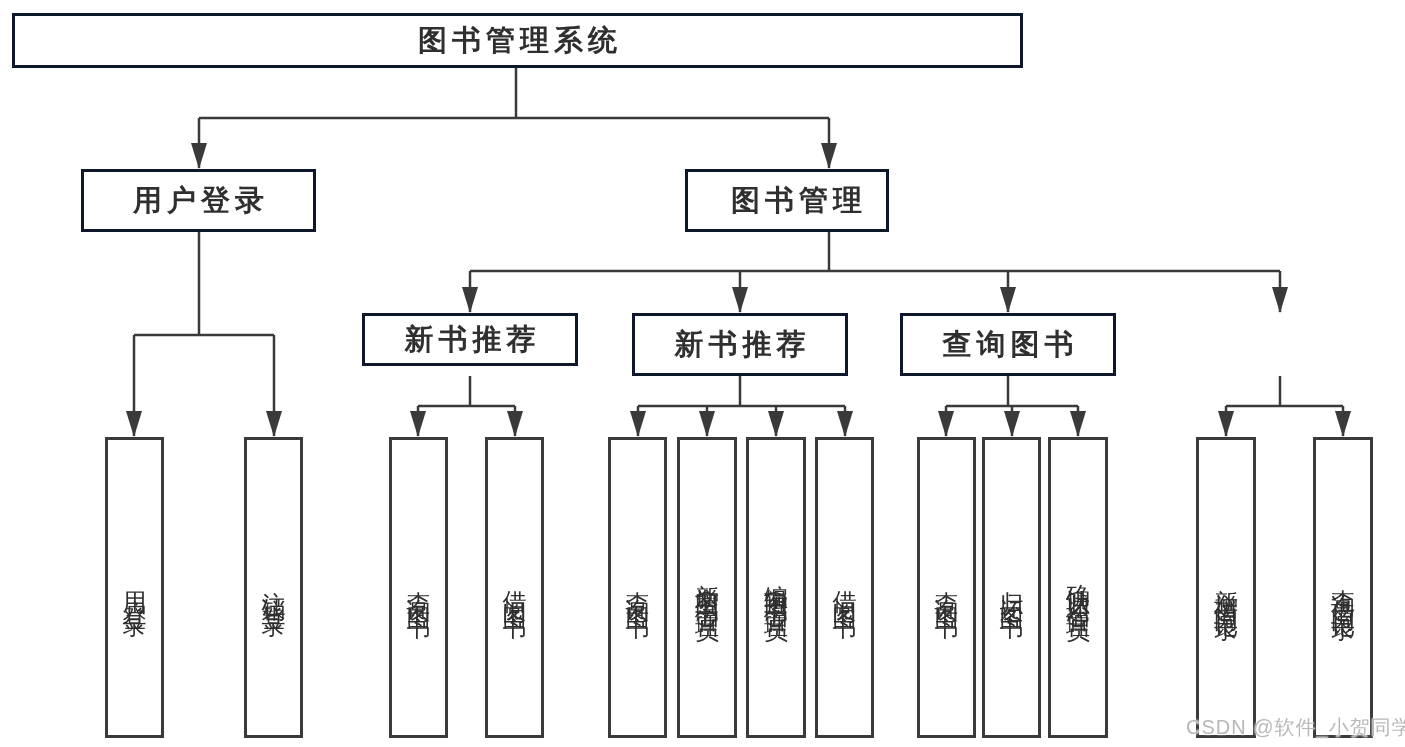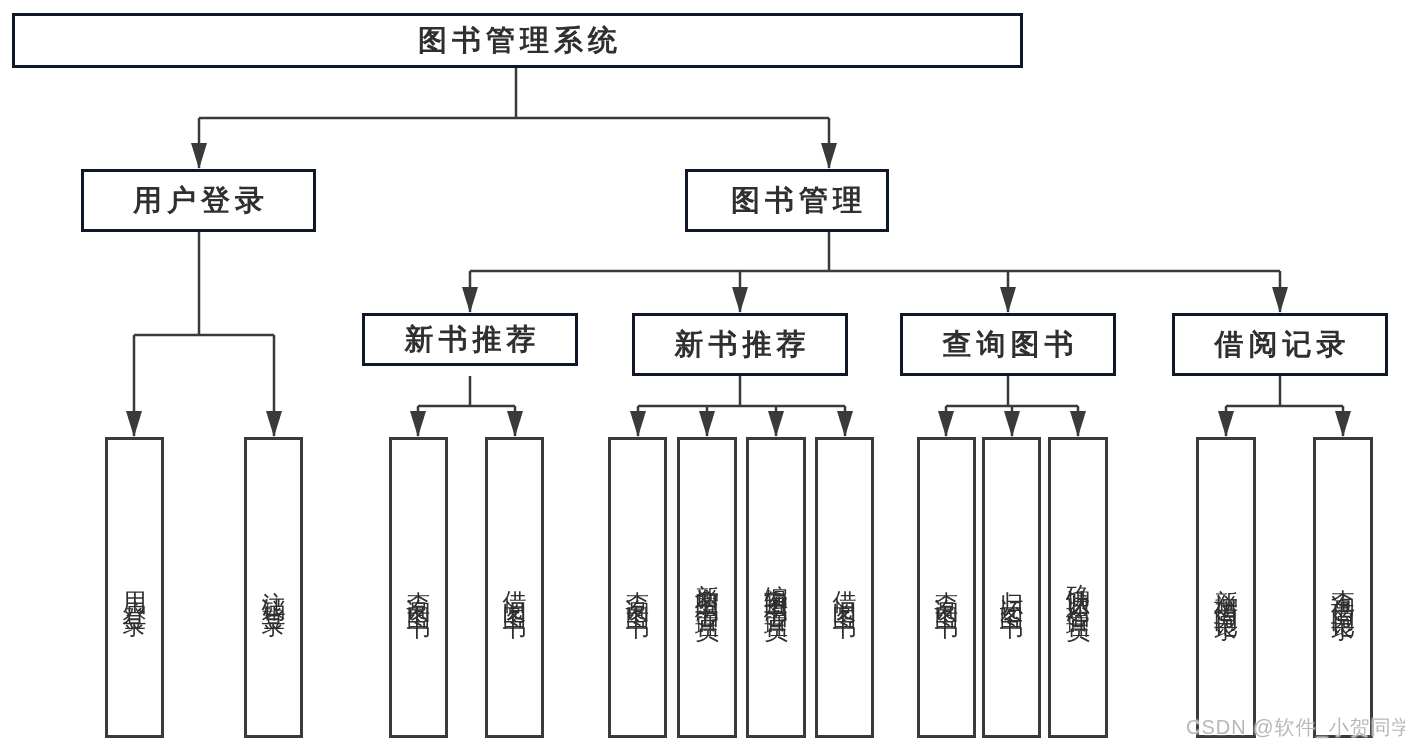--- a/index.html
+++ b/index.html
@@ -118,21 +118,20 @@
   </svg>
 
   <div class="hbox" style="left:12px; top:13px; width:1011px; height:55px; border-width:3px;">图书管理系统</div>
 
   <div class="hbox" style="left:81px; top:169px; width:235px; height:63px;">用户登录</div>
   <div class="hbox" style="left:685px; top:169px; width:204px; height:63px;padding-left:19px;">图书管理</div>
 
   <div class="hbox" style="left:362px; top:313px; width:216px; height:53px;">新书推荐</div>
   <div class="hbox" style="left:632px; top:313px; width:216px; height:63px;">新书推荐</div>
   <div class="hbox" style="left:900px; top:313px; width:216px; height:63px;">查询图书</div>
-  <div class="hbox" style="left:1172px; top:313px; width:216px; height:63px;">借阅记录</div>
 
   <div class="vbox" style="left:105px; top:437px; width:59px; height:301px;">用户登录</div>
   <div class="vbox" style="left:244px; top:437px; width:59px; height:301px;">注销登录</div>
 
   <div class="vbox" style="left:389px; top:437px; width:59px; height:301px;">查询图书</div>
   <div class="vbox" style="left:485px; top:437px; width:59px; height:301px;">借阅图书</div>
 
   <div class="vbox" style="left:608px; top:437px; width:59px; height:301px;">查询图书</div>
   <div class="vbox" style="left:677px; top:437px; width:60px; height:301px; letter-spacing:5px;">新增图书（管理员）</div>
   <div class="vbox" style="left:746px; top:437px; width:60px; height:301px; letter-spacing:5px;">编辑图书（管理员）</div>

